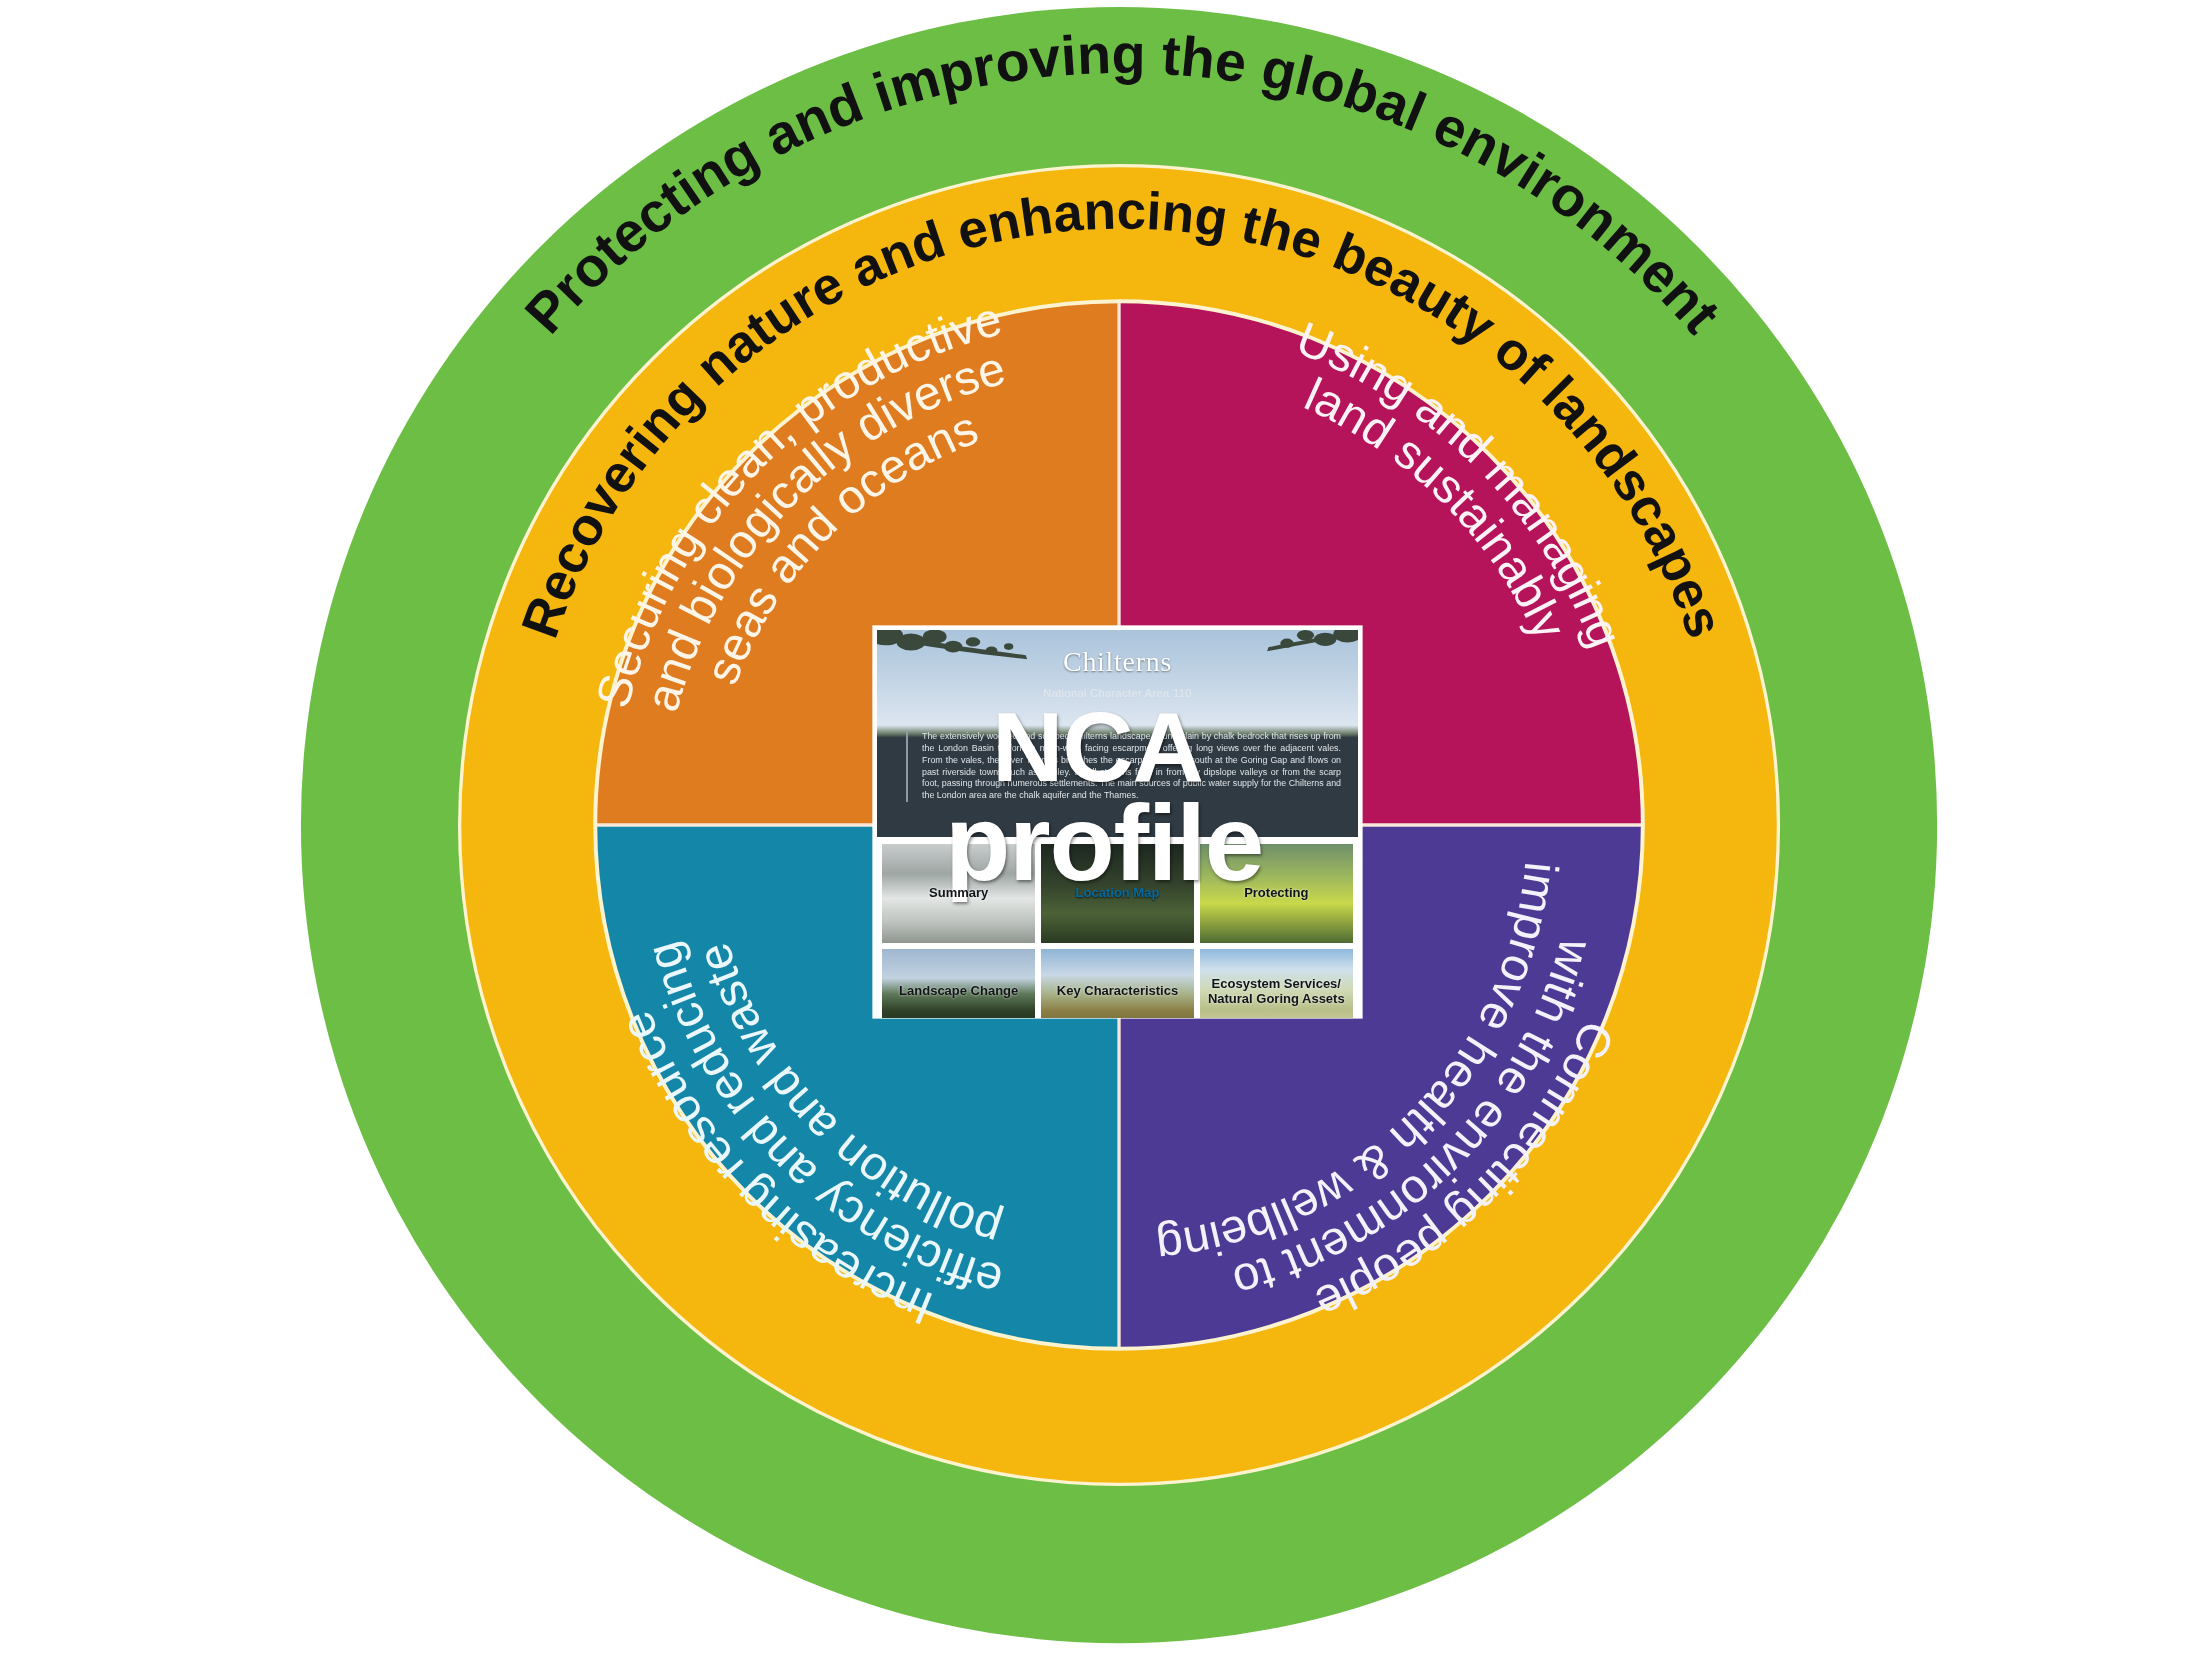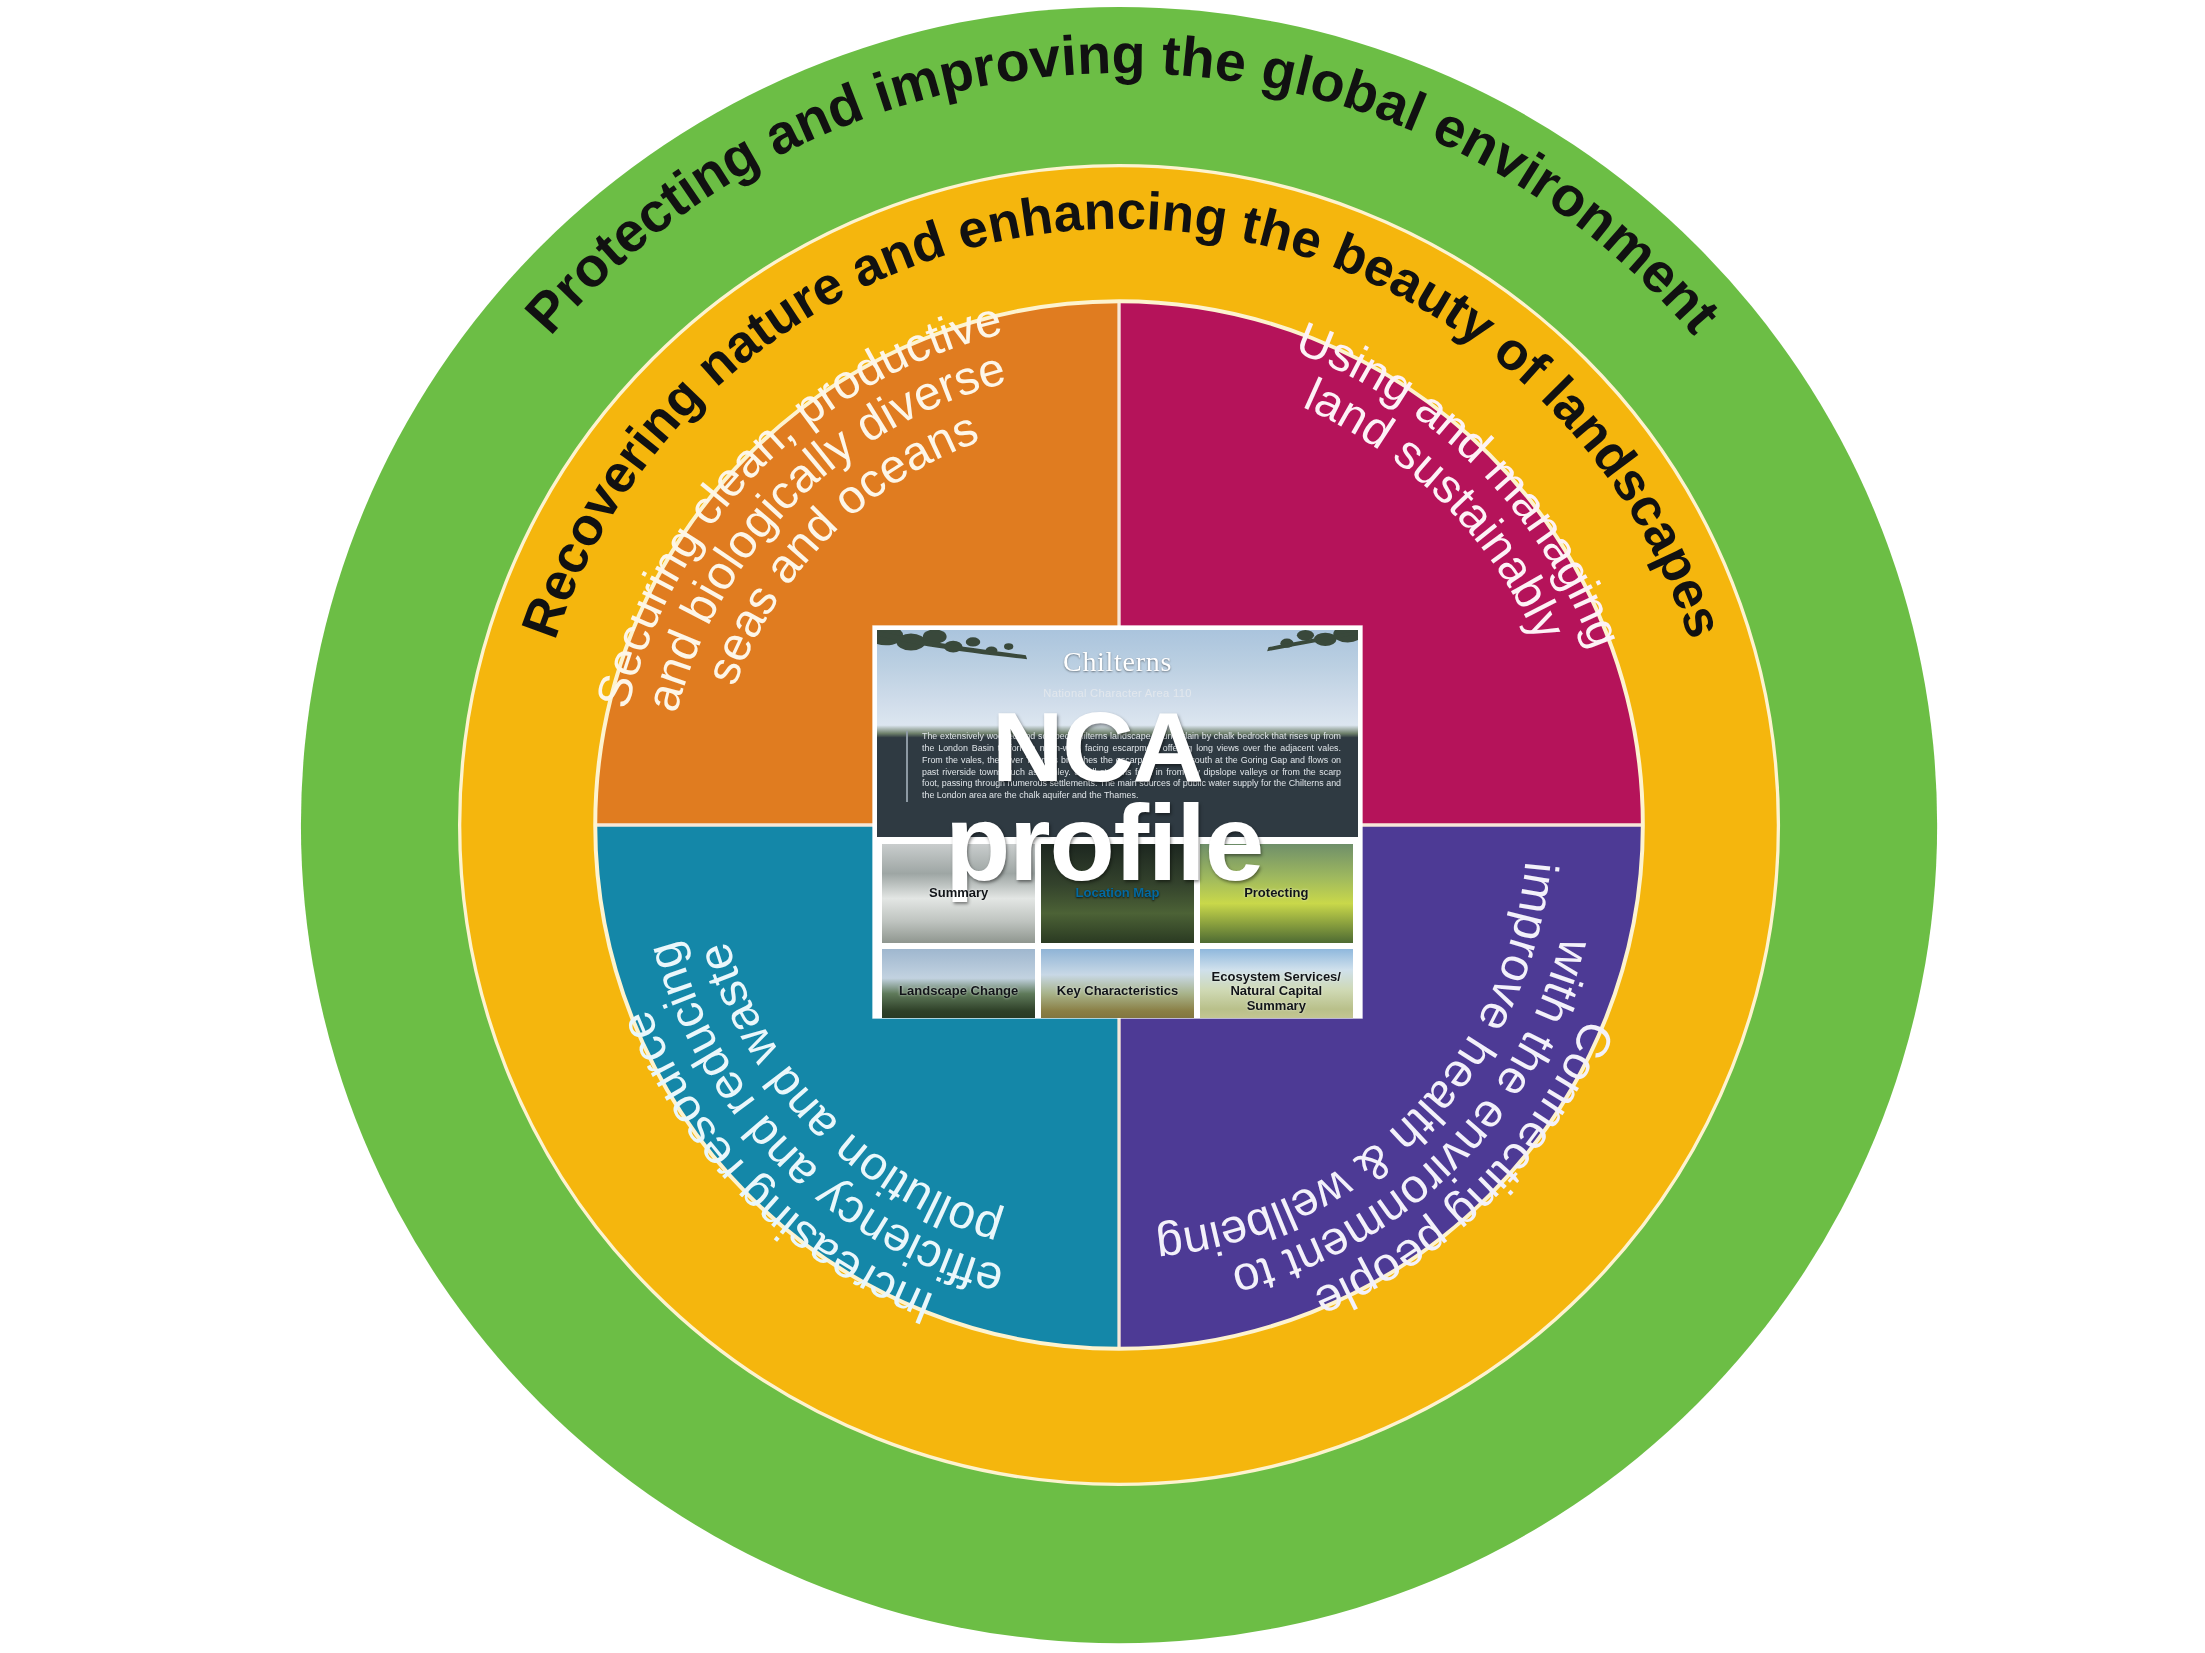--- a/index.html
+++ b/index.html
@@ -254,21 +254,21 @@
       <div class="tile">
         <span class="ph ph-lake"></span>
         <span class="tlabel">Landscape Change</span>
       </div>
       <div class="tile">
         <span class="ph ph-sky"></span>
         <span class="tlabel">Key Characteristics</span>
       </div>
       <div class="tile">
         <span class="ph ph-chalk"></span>
-        <span class="tlabel">Ecosystem Services/ Natural Capital Summary</span>
+        <span class="tlabel">Ecosystem Services/ Natural Goring Assets</span>
       </div>
     </div>
   </div>
 
   <div class="overlay-word overlay-nca">NCA</div>
   <div class="overlay-word overlay-profile">profile</div>
 
 </div>
 
 

